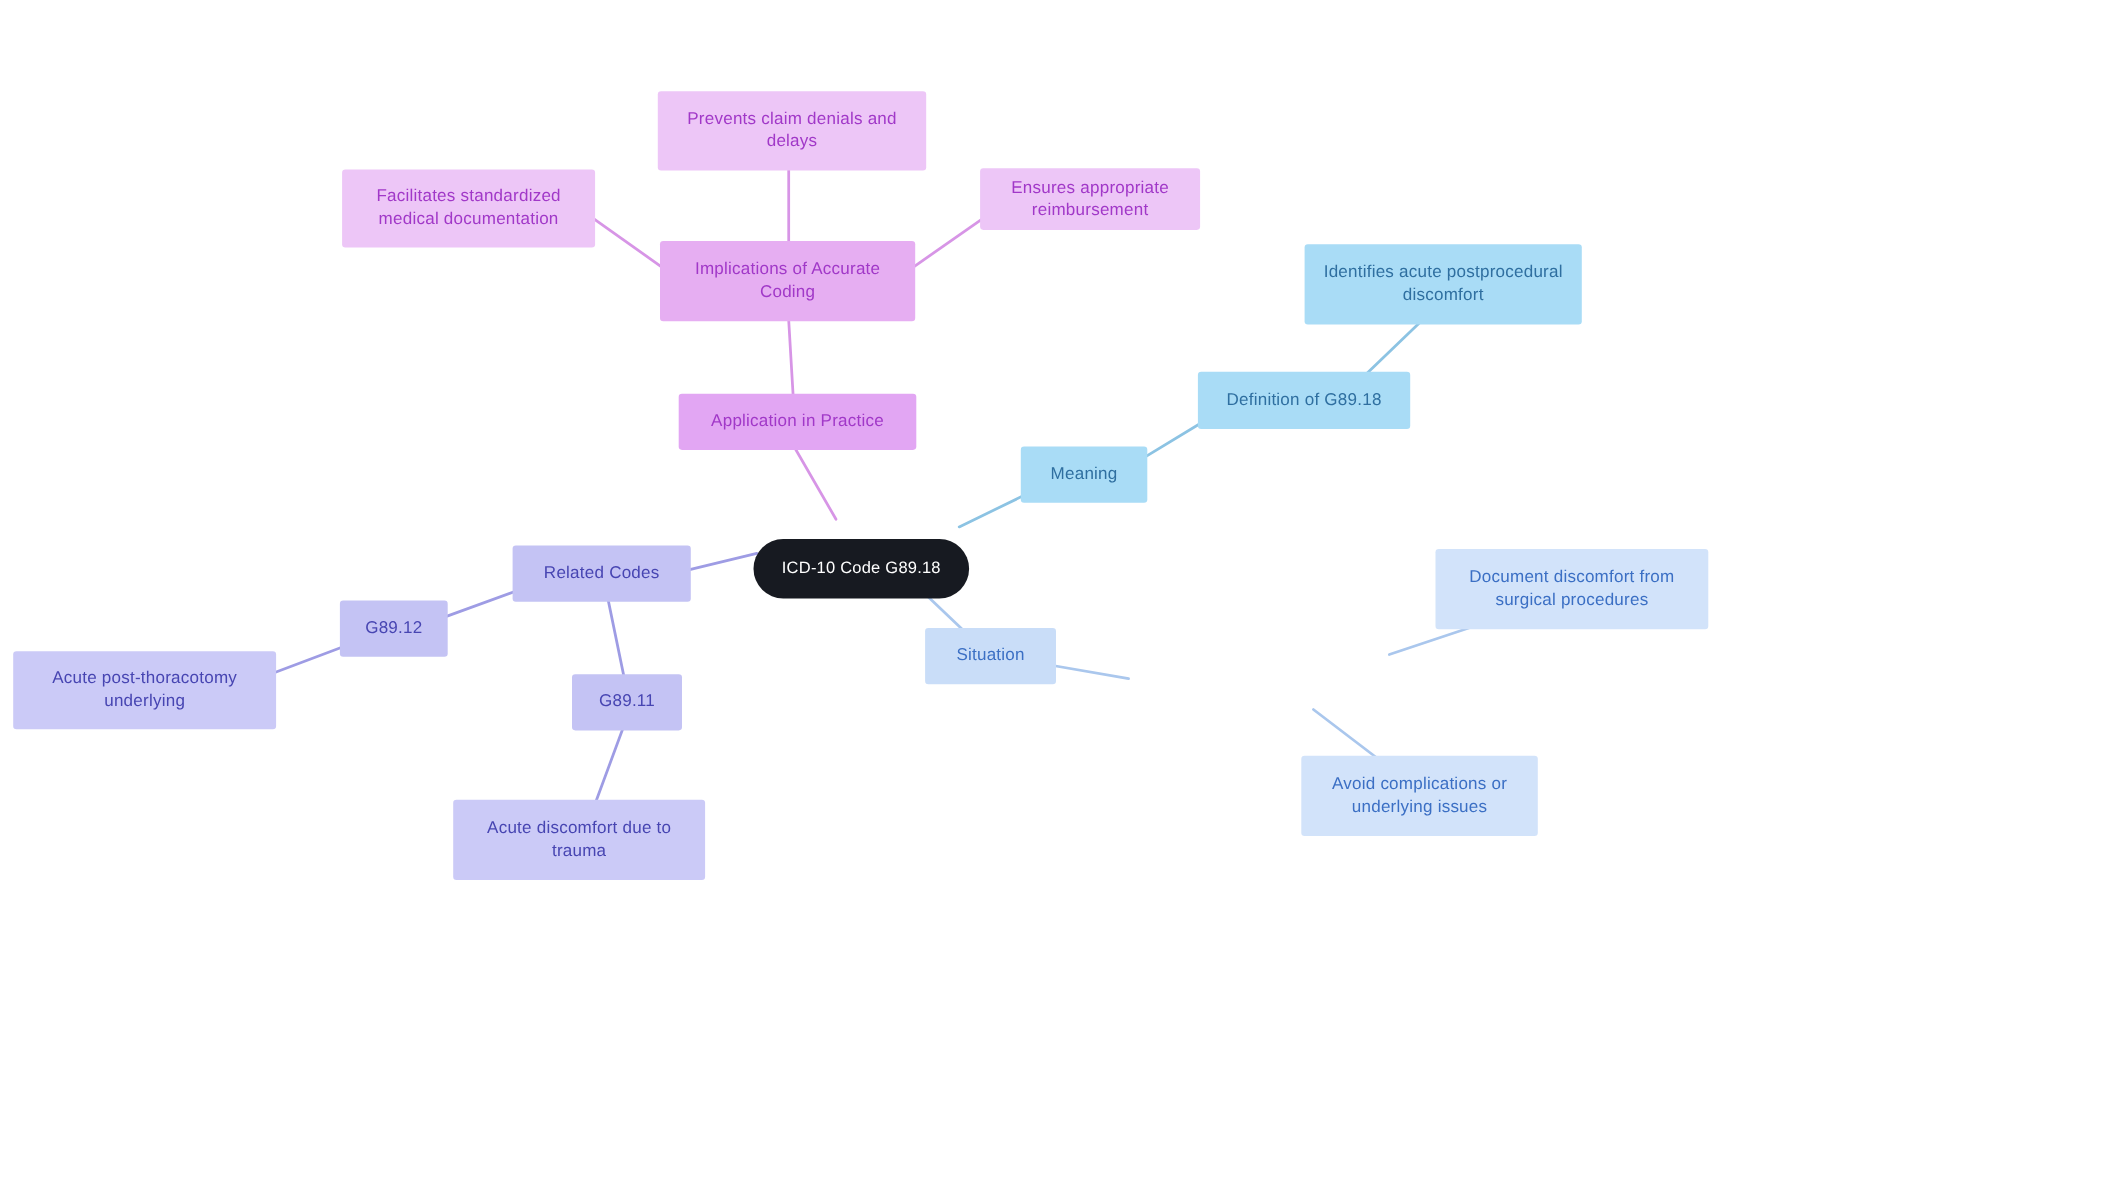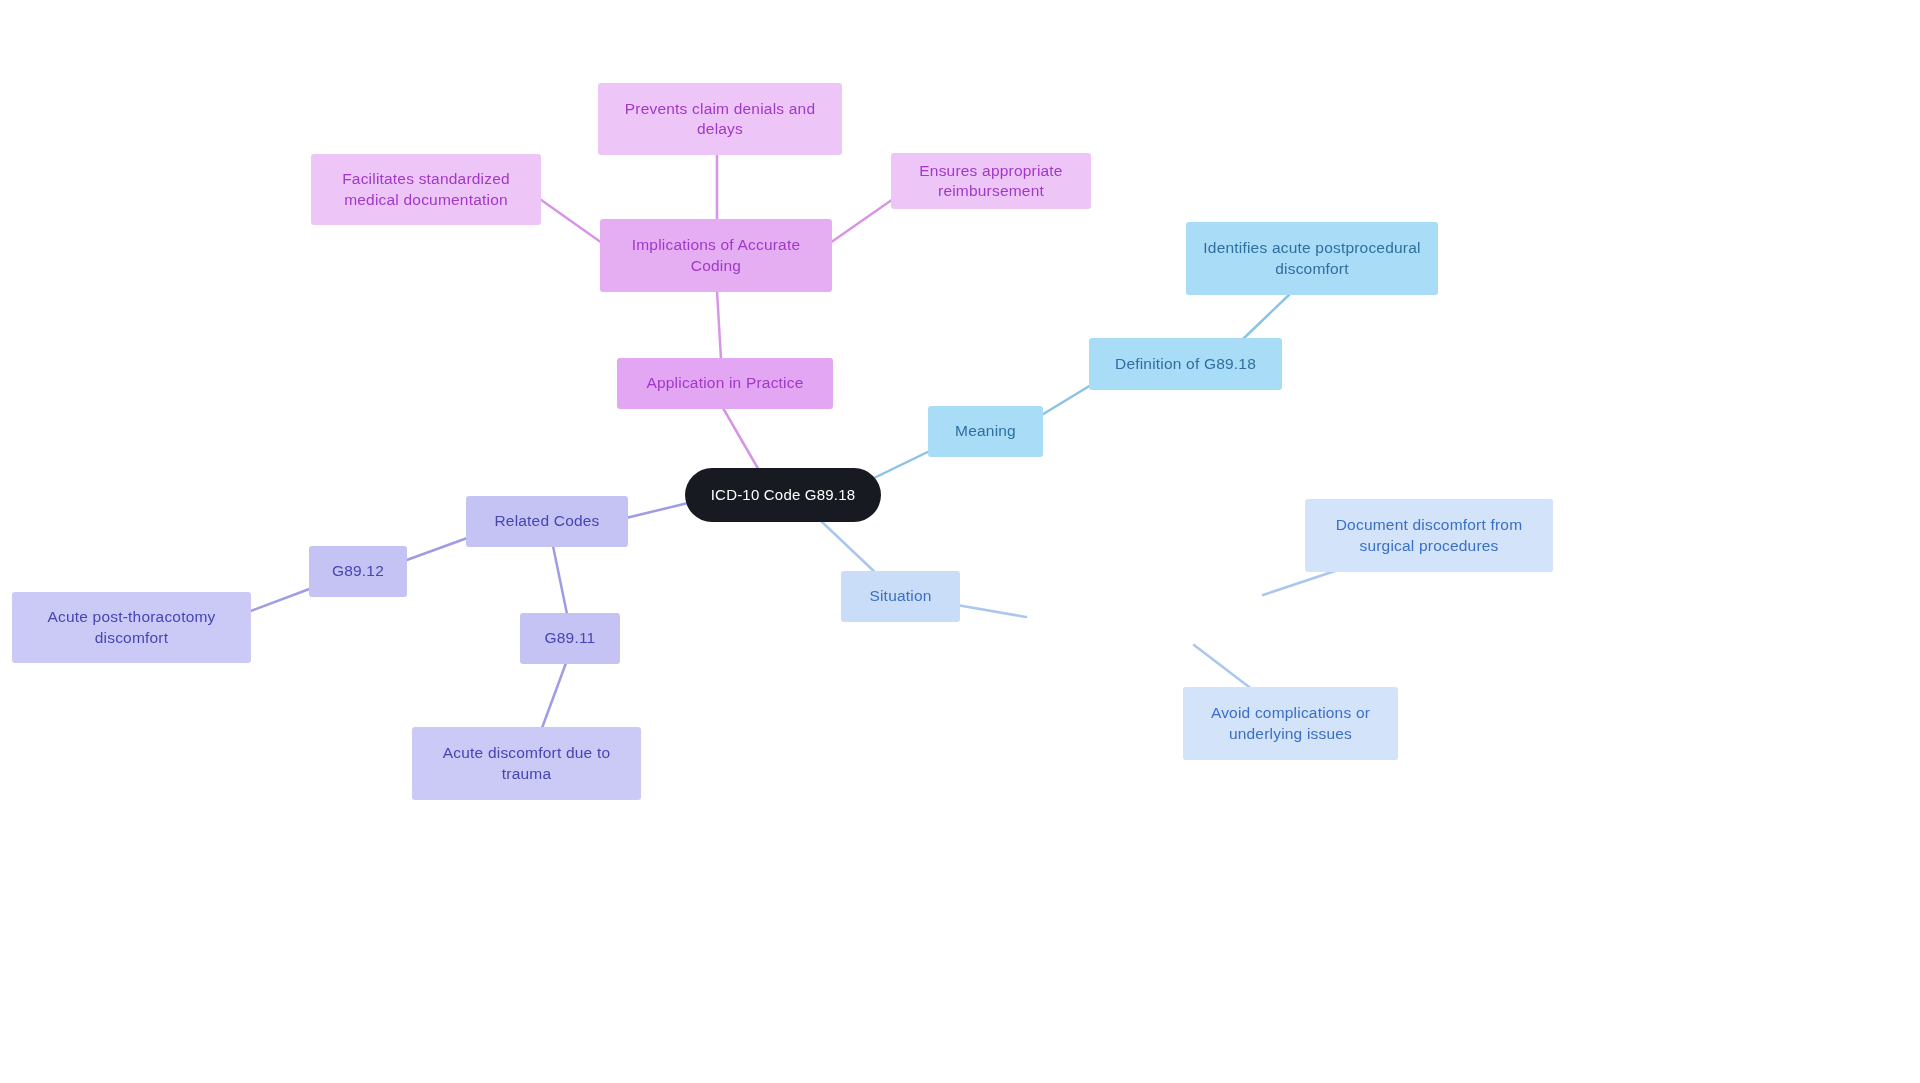--- a/index.html
+++ b/index.html
@@ -63,21 +63,21 @@
     <line class="edge lightblue" x1="957" y1="605" x2="1026" y2="617"></line>
     <line class="edge lightblue" x1="1263" y1="595" x2="1338" y2="570"></line>
     <line class="edge lightblue" x1="1194" y1="645" x2="1253" y2="690"></line>
     <line class="edge lavender" x1="688" y1="503" x2="626" y2="518"></line>
     <line class="edge lavender" x1="470" y1="537" x2="404" y2="561"></line>
     <line class="edge lavender" x1="312" y1="588" x2="248" y2="612"></line>
     <line class="edge lavender" x1="553" y1="546" x2="567" y2="614"></line>
     <line class="edge lavender" x1="566" y1="663" x2="542" y2="728"></line>
   </svg>
 
-  <div class="node center" style="left:685px; top:468px; width:196px; height:54px;text-align:right;">
+  <div class="node center" style="left:685px; top:490px; width:196px; height:54px;text-align:right;">
     <span>ICD-10 Code G89.18</span>
   </div>
 
   <div class="node purple-main" style="left:617px; top:358px; width:216px; height:51px;">
     <span>Application in Practice</span>
   </div>
 
   <div class="node purple-sub" style="left:600px; top:219px; width:232px; height:73px;">
     <span>Implications of Accurate Coding</span>
   </div>
@@ -121,21 +121,21 @@
 
   <div class="node lavender" style="left:466px; top:496px; width:162px; height:51px;">
     <span>Related Codes</span>
   </div>
 
   <div class="node lavender" style="left:309px; top:546px; width:98px; height:51px;">
     <span>G89.12</span>
   </div>
 
   <div class="node lavender-leaf" style="left:12px; top:592px; width:239px; height:71px;">
-    <span>Acute post-thoracotomy discomfort</span>
+    <span>Acute post-thoracotomy underlying</span>
   </div>
 
   <div class="node lavender" style="left:520px; top:613px; width:100px; height:51px;">
     <span>G89.11</span>
   </div>
 
   <div class="node lavender-leaf" style="left:412px; top:727px; width:229px; height:73px;">
     <span>Acute discomfort due to trauma</span>
   </div>
 

